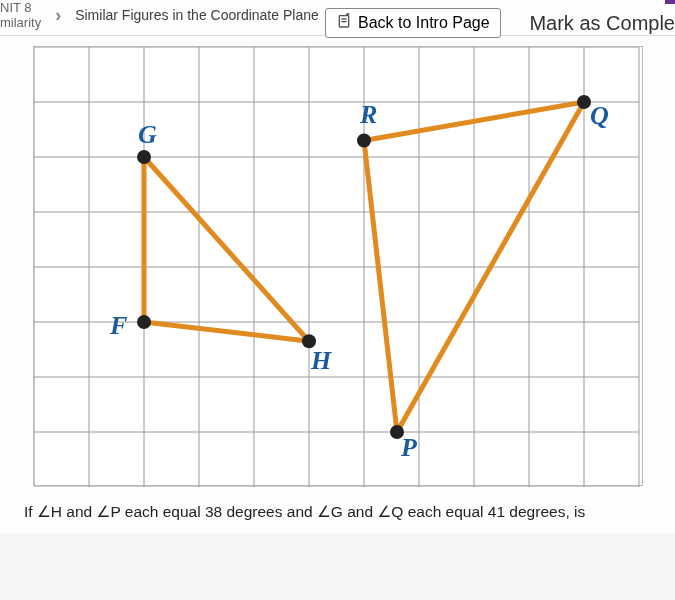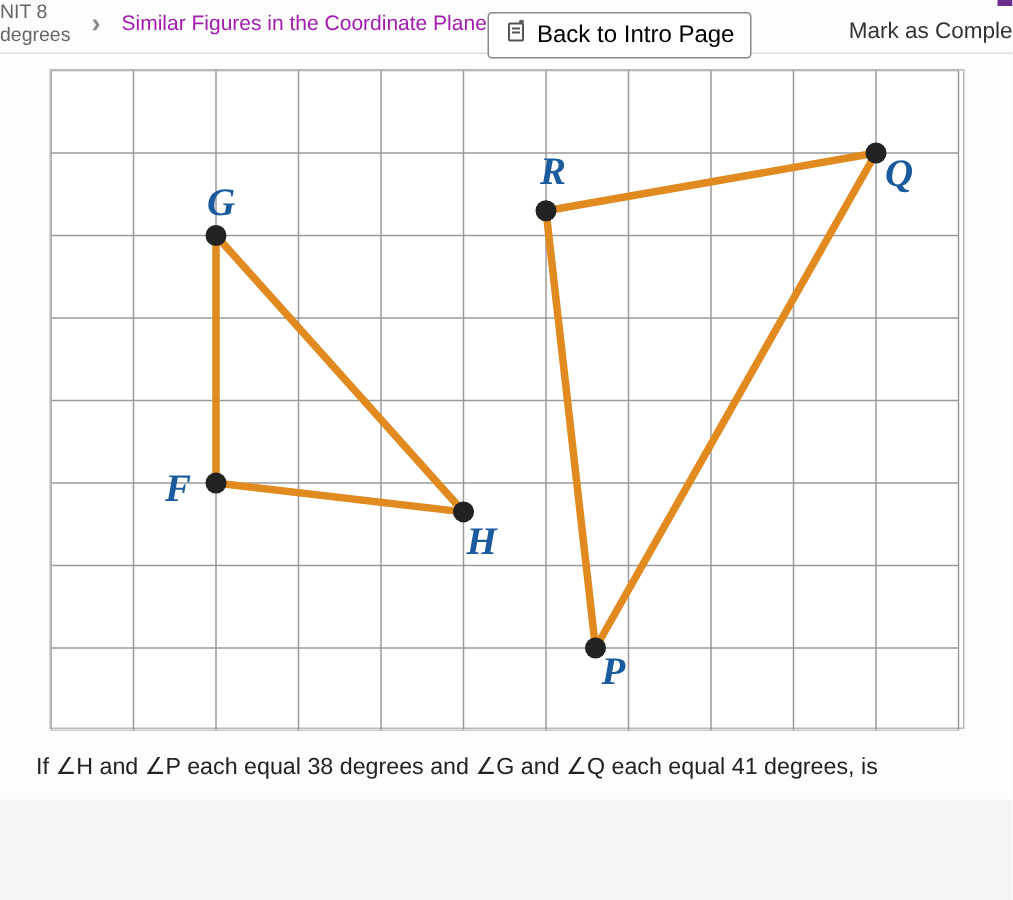--- a/index.html
+++ b/index.html
@@ -33,21 +33,21 @@
   .chevron {
     font-size: 18px;
     color: #888;
     font-weight: bold;
     padding: 0 6px;
   }
   .lesson-block {
     line-height: 1.2;
   }
   .lesson-num { font-size: 12px; color: #555; }
-  .lesson-title { font-size: 14px; color: #a21caf; }
+  .lesson-title { font-size: 14px; color: #404040; }
   .back-btn {
     margin-left: auto;
     margin-right: 30px;
     border: 1px solid #888;
     border-radius: 3px;
     padding: 4px 10px;
     font-size: 16px;
     background: #fff;
     display: flex;
     align-items: center;
@@ -55,21 +55,21 @@
     cursor: pointer;
     position: absolute;
     left: 325px;
     top: 8px;
   }
   .back-btn svg { width: 16px; height: 16px; }
   .mark-complete {
     position: absolute;
     right: 0;
     top: 12px;
-    font-size: 15px;
+    font-size: 20px;
     color: #333;
     padding-right: 0;
   }
   .purple-edge {
     position: absolute;
     right: 0;
     top: 0;
     width: 10px;
     height: 4px;
     background: #6b2e8f;
@@ -104,21 +104,21 @@
 </style>
 </head>
 <body>
 
 <div class="purple-edge"></div>
 
 <div class="topbar">
   <div class="nav-left">
     <div class="unit-block">
       <div>NIT 8</div>
-      <div>degrees</div>
+      <div>milarity</div>
     </div>
     <div class="chevron">›</div>
     <div class="lesson-block">
       <div class="lesson-title">Similar Figures in the Coordinate Plane</div>
     </div>
   </div>
   <button class="back-btn">
     <span>
       <svg viewBox="0 0 24 24" fill="none" stroke="#555" stroke-width="2">
         <rect x="5" y="4" width="14" height="17" rx="1"></rect>

